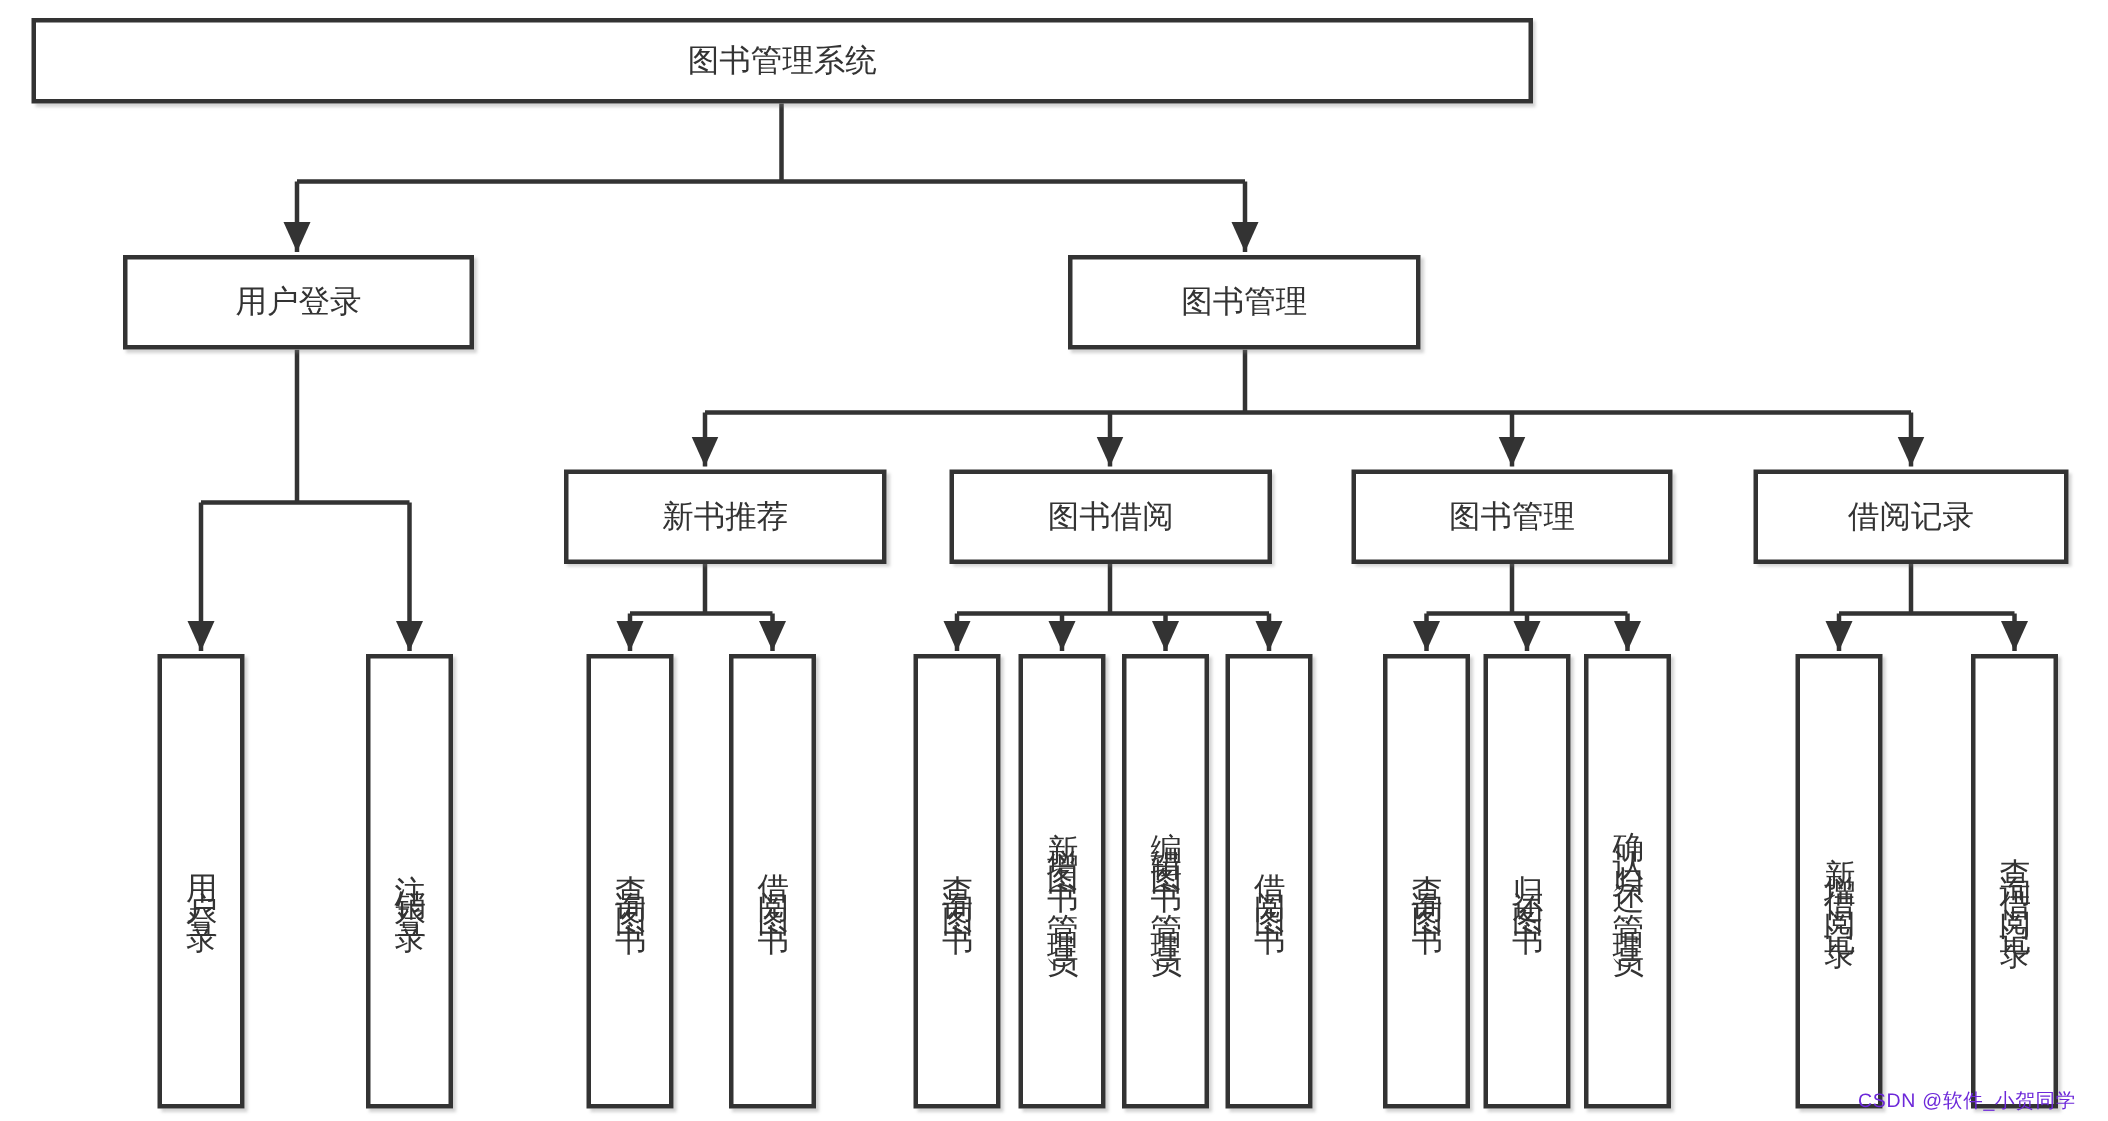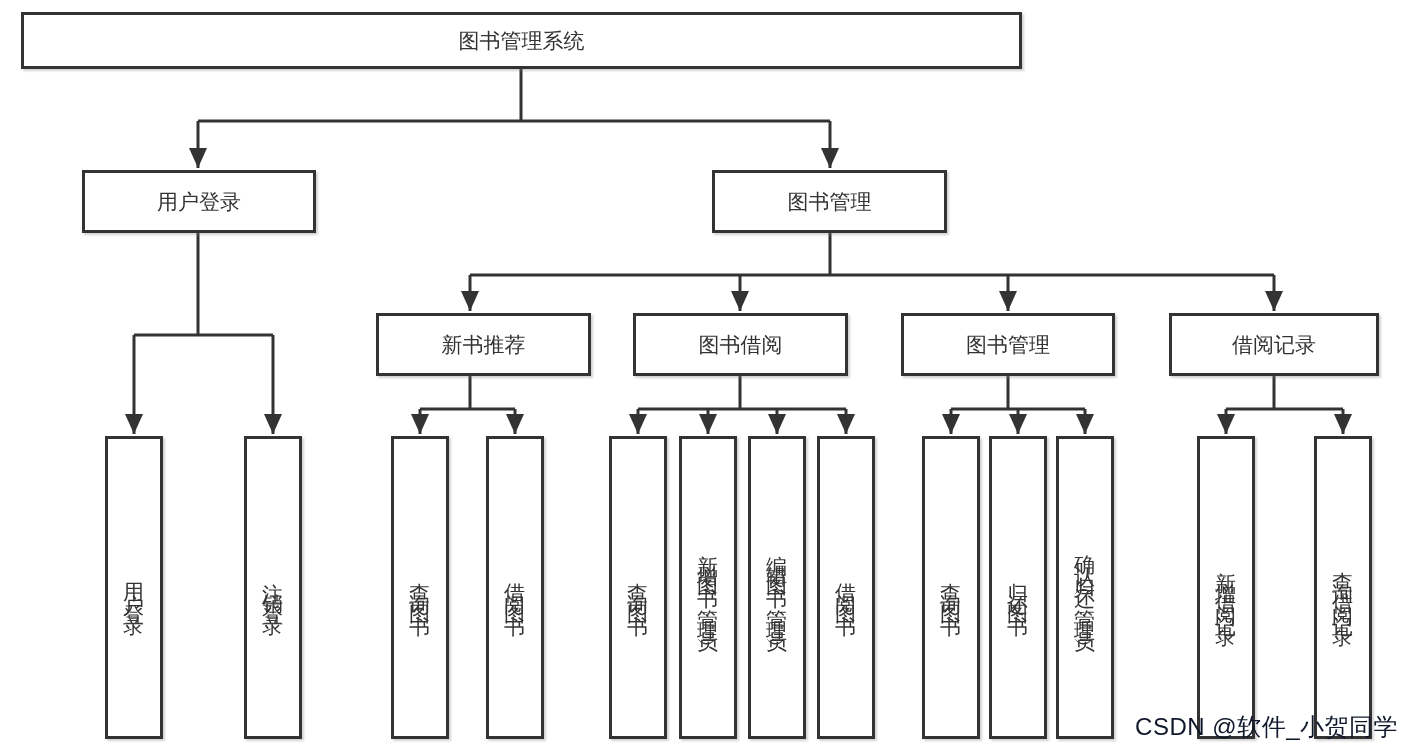--- a/index.html
+++ b/index.html
@@ -15,22 +15,22 @@
     font-size:21px;line-height:1;white-space:nowrap;
     box-shadow:2px 2px 2px rgba(130,130,130,0.35);
   }
   .hbox{height:63px;}
   .vbox{
     width:58px;top:436px;height:303px;
     writing-mode:vertical-rl;text-orientation:mixed;
     letter-spacing:11px;white-space:normal;
   }
   .wm{
-    position:absolute;right:7px;bottom:4px;
-    font-size:24px;color:#0f172a;letter-spacing:0.5px;
+    position:absolute;right:21px;bottom:4px;
+    font-size:13px;color:#6d28d9;letter-spacing:0.5px;
   }
 </style>
 </head>
 <body>
 
 <div class="canvas">
 
   <svg class="connectors" width="1405" height="747" viewBox="0 0 1405 747">
     <defs>
       <marker id="arr" markerUnits="userSpaceOnUse" markerWidth="22" markerHeight="20" refX="20" refY="10" orient="auto">

